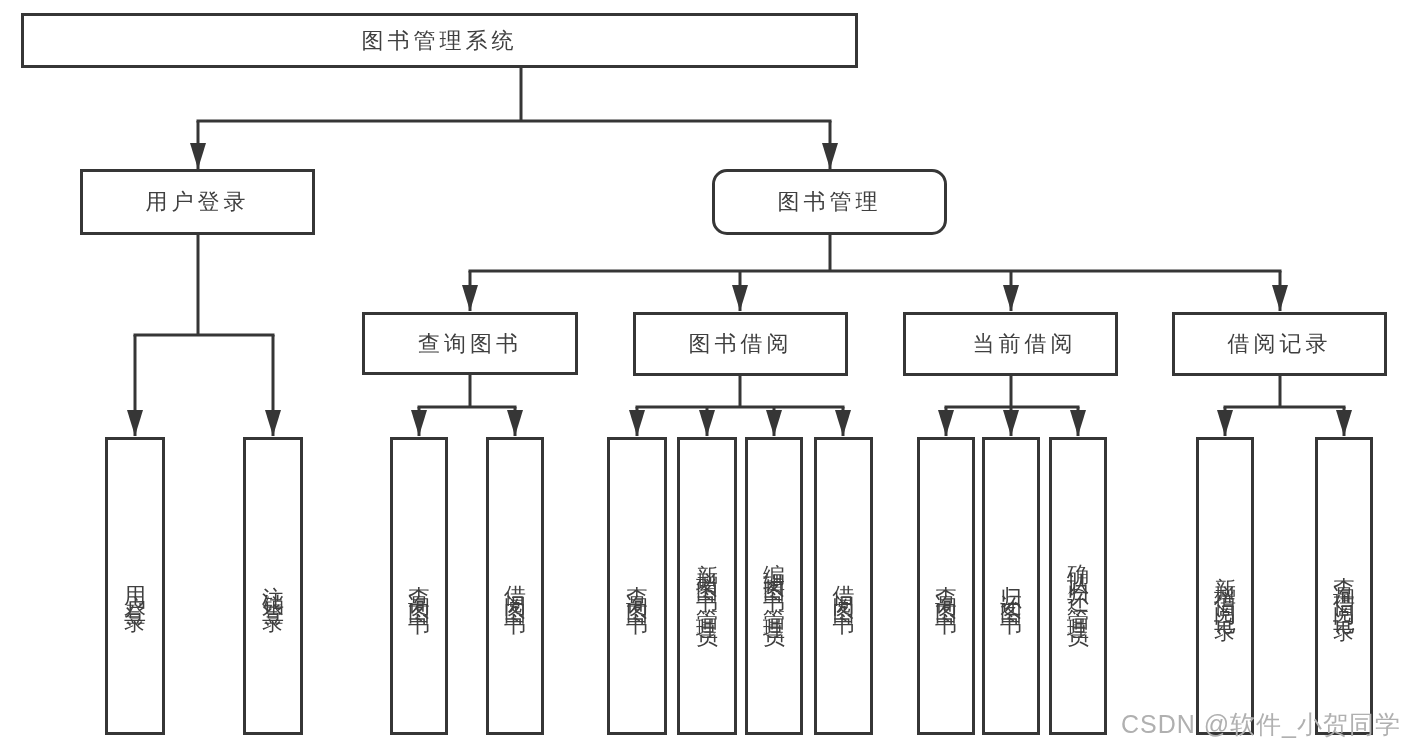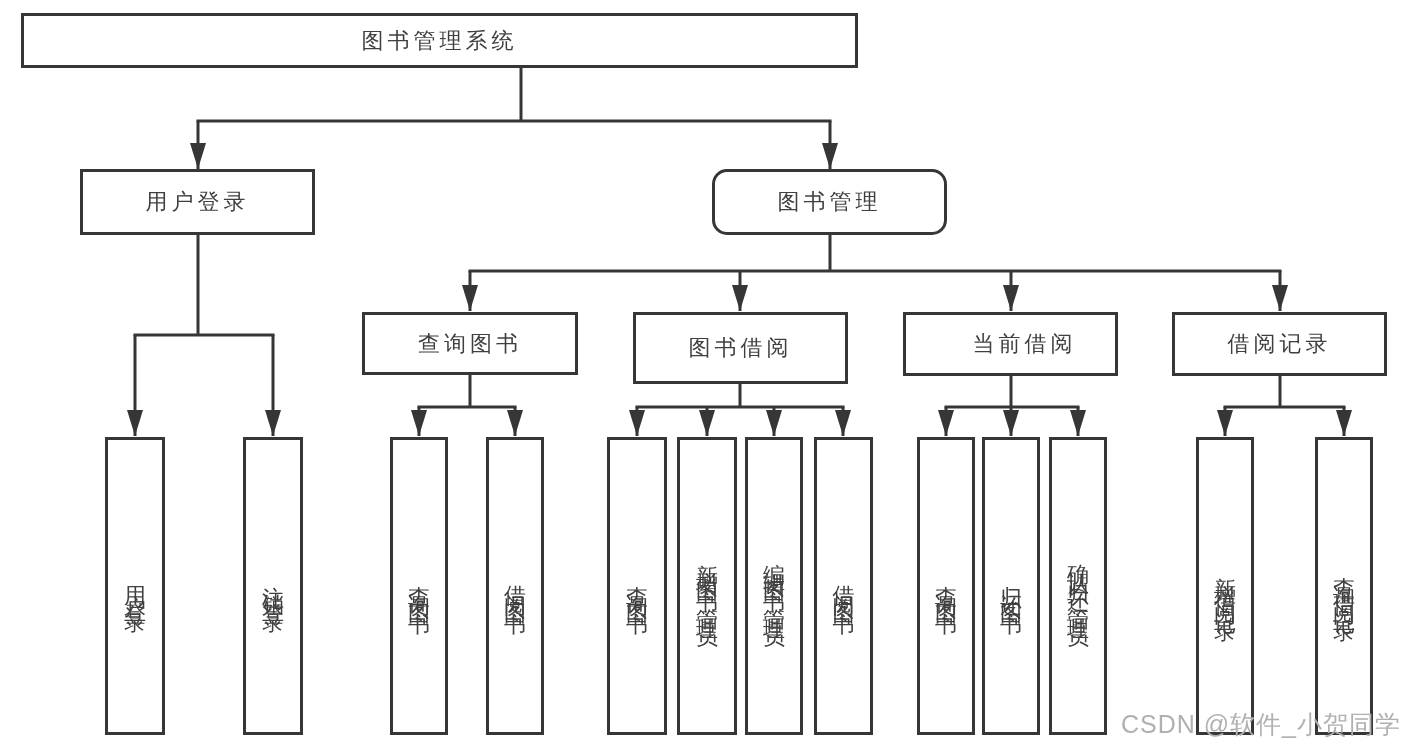--- a/index.html
+++ b/index.html
@@ -116,21 +116,21 @@
   <div class="box hbox" style="left:80px;top:169px;width:235px;height:66px;">
     <span>用户登录</span>
   </div>
   <div class="box hbox" style="left:712px;top:169px;width:235px;height:66px;border-radius:15px;">
     <span>图书管理</span>
   </div>
 
   <div class="box hbox" style="left:362px;top:312px;width:216px;height:63px;">
     <span>查询图书</span>
   </div>
-  <div class="box hbox" style="left:633px;top:312px;width:215px;height:72px;">
+  <div class="box hbox" style="left:633px;top:312px;width:215px;height:64px;">
     <span>图书借阅</span>
   </div>
   <div class="box hbox" style="left:903px;top:312px;width:215px;height:64px;padding-left:28px;">
     <span>当前借阅</span>
   </div>
   <div class="box hbox" style="left:1172px;top:312px;width:215px;height:64px;">
     <span>借阅记录</span>
   </div>
 
   <div class="box vbox" style="left:105px;width:60px;">

